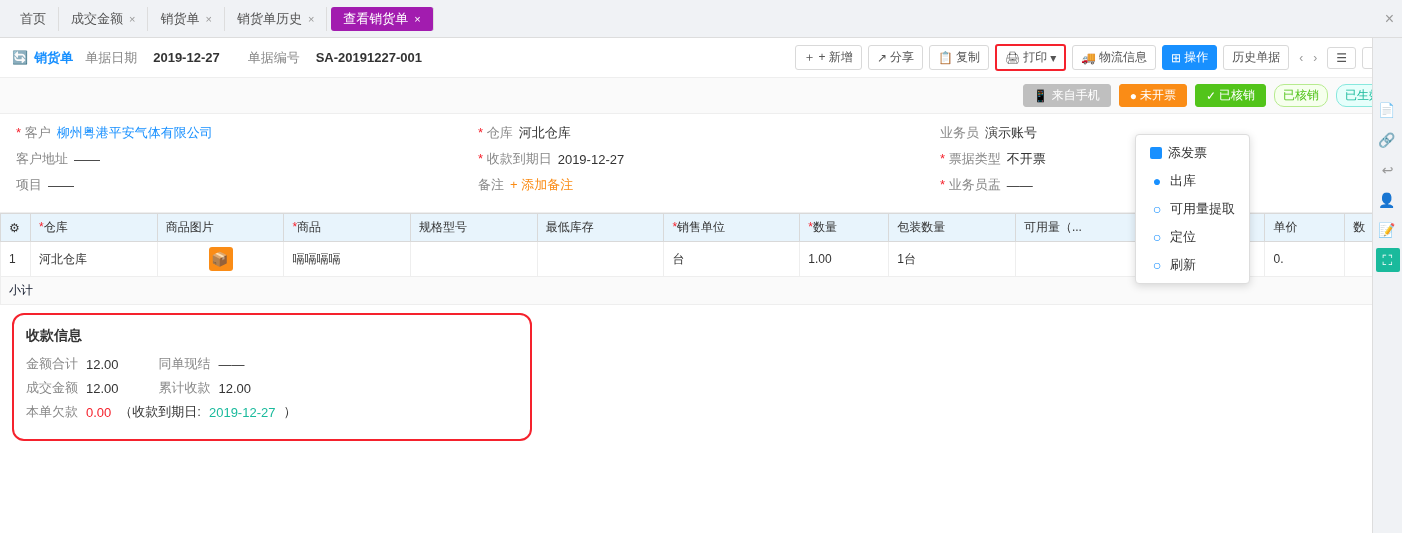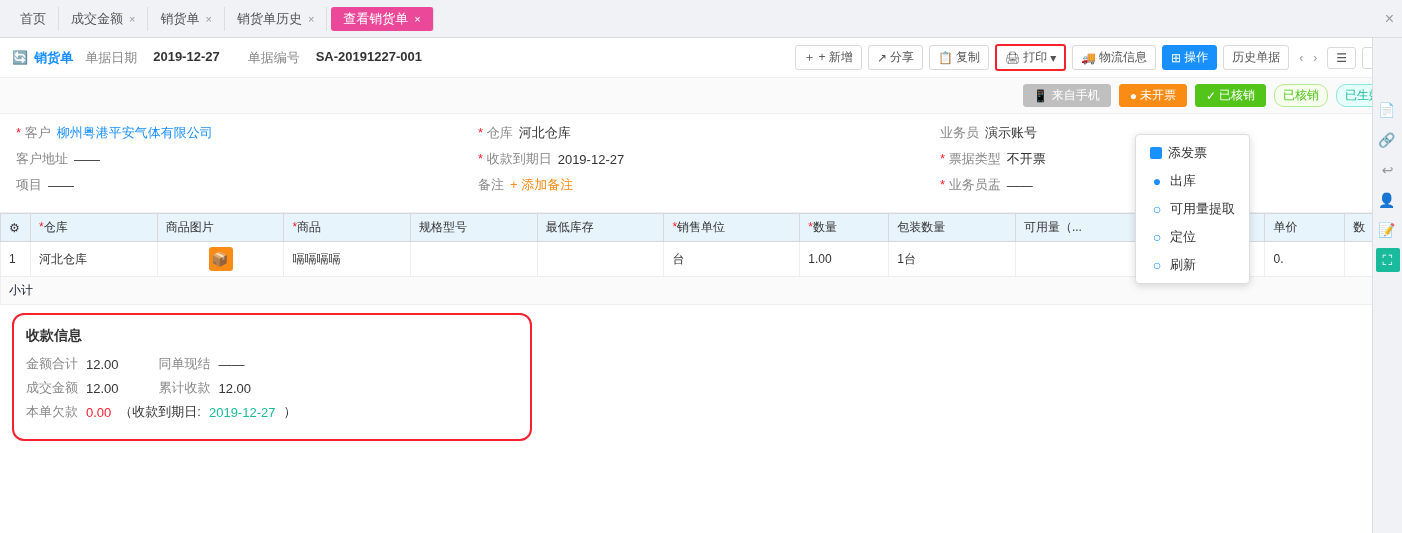--- a/index.html
+++ b/index.html
@@ -11,21 +11,21 @@
       background: #f0f2f5; border-bottom: 1px solid #ddd;
       padding: 0 8px; height: 38px;
       position: relative;
     }
     .tab-item {
       display: flex; align-items: center; padding: 0 12px;
       height: 24px; cursor: pointer; font-size: 13px; color: #555;
       border-right: 1px solid #ddd;
     }
     .tab-item .tab-close { margin-left: 6px; color: #999; cursor: pointer; font-size: 11px; }
-    .tab-item.highlighted { background: #ec4899; color: #fff; border-radius: 3px; margin: 0 4px; }
+    .tab-item.highlighted { background: #a21caf; color: #fff; border-radius: 3px; margin: 0 4px; }
     .tab-item.highlighted .tab-close { color: #fff; }
     .global-close {
       position: absolute; right: 8px; top: 50%; transform: translateY(-50%);
       cursor: pointer; font-size: 16px; color: #999;
     }
 
     
     .main-content {
       background: #fff; margin: 0; padding: 0;
       height: calc(533px - 38px);
@@ -34,21 +34,21 @@
     }
 
     
     .doc-header {
       display: flex; align-items: center;
       padding: 6px 12px; background: #fff;
       border-bottom: 1px solid #eee;
       height: 40px;
     }
     .doc-title { display: flex; align-items: center; gap: 6px; color: #1890ff; font-weight: bold; font-size: 13px; }
-    .doc-meta { display: flex; gap: 16px; margin-left: 12px; font-size: 13px; color: #555; }
+    .doc-meta { display: flex; align-items: center; gap: 16px; margin-left: 12px; font-size: 13px; color: #555; }
     .doc-meta span { color: #888; }
     .doc-meta strong { color: #333; }
 
     
     .toolbar-right {
       margin-left: auto;
       display: flex; align-items: center; gap: 6px;
     }
     .toolbar-btn {
       display: flex; align-items: center; gap: 3px;

